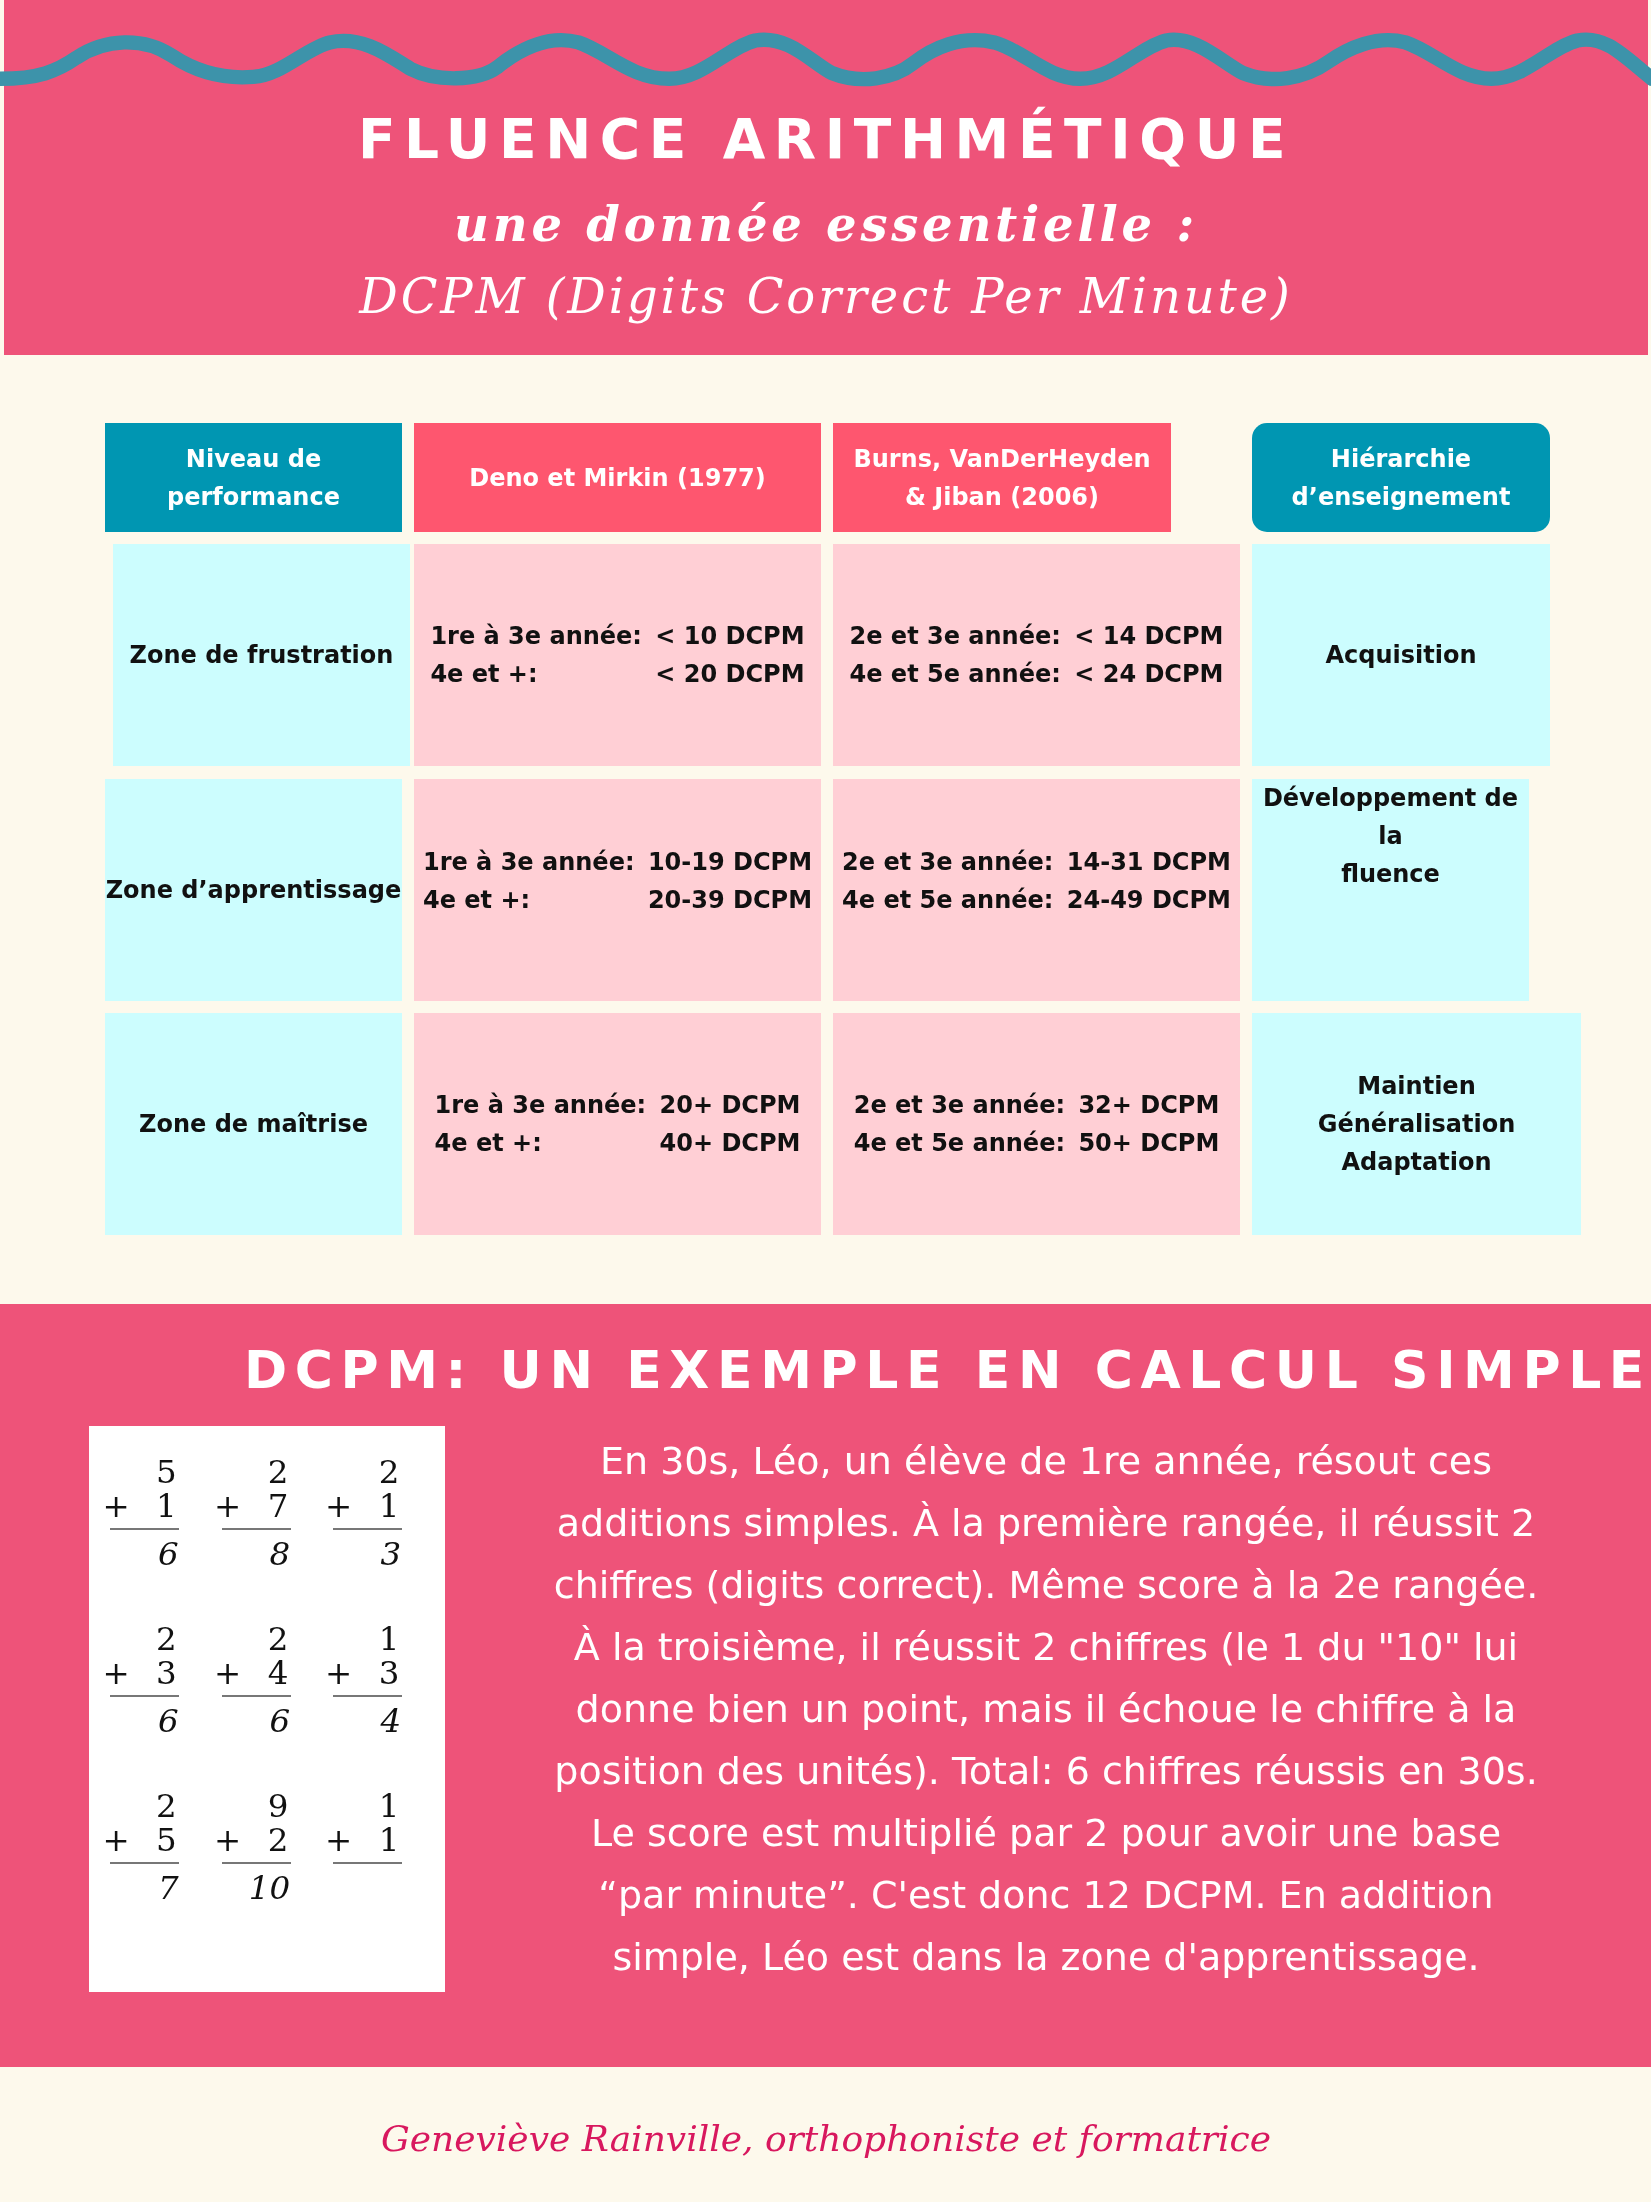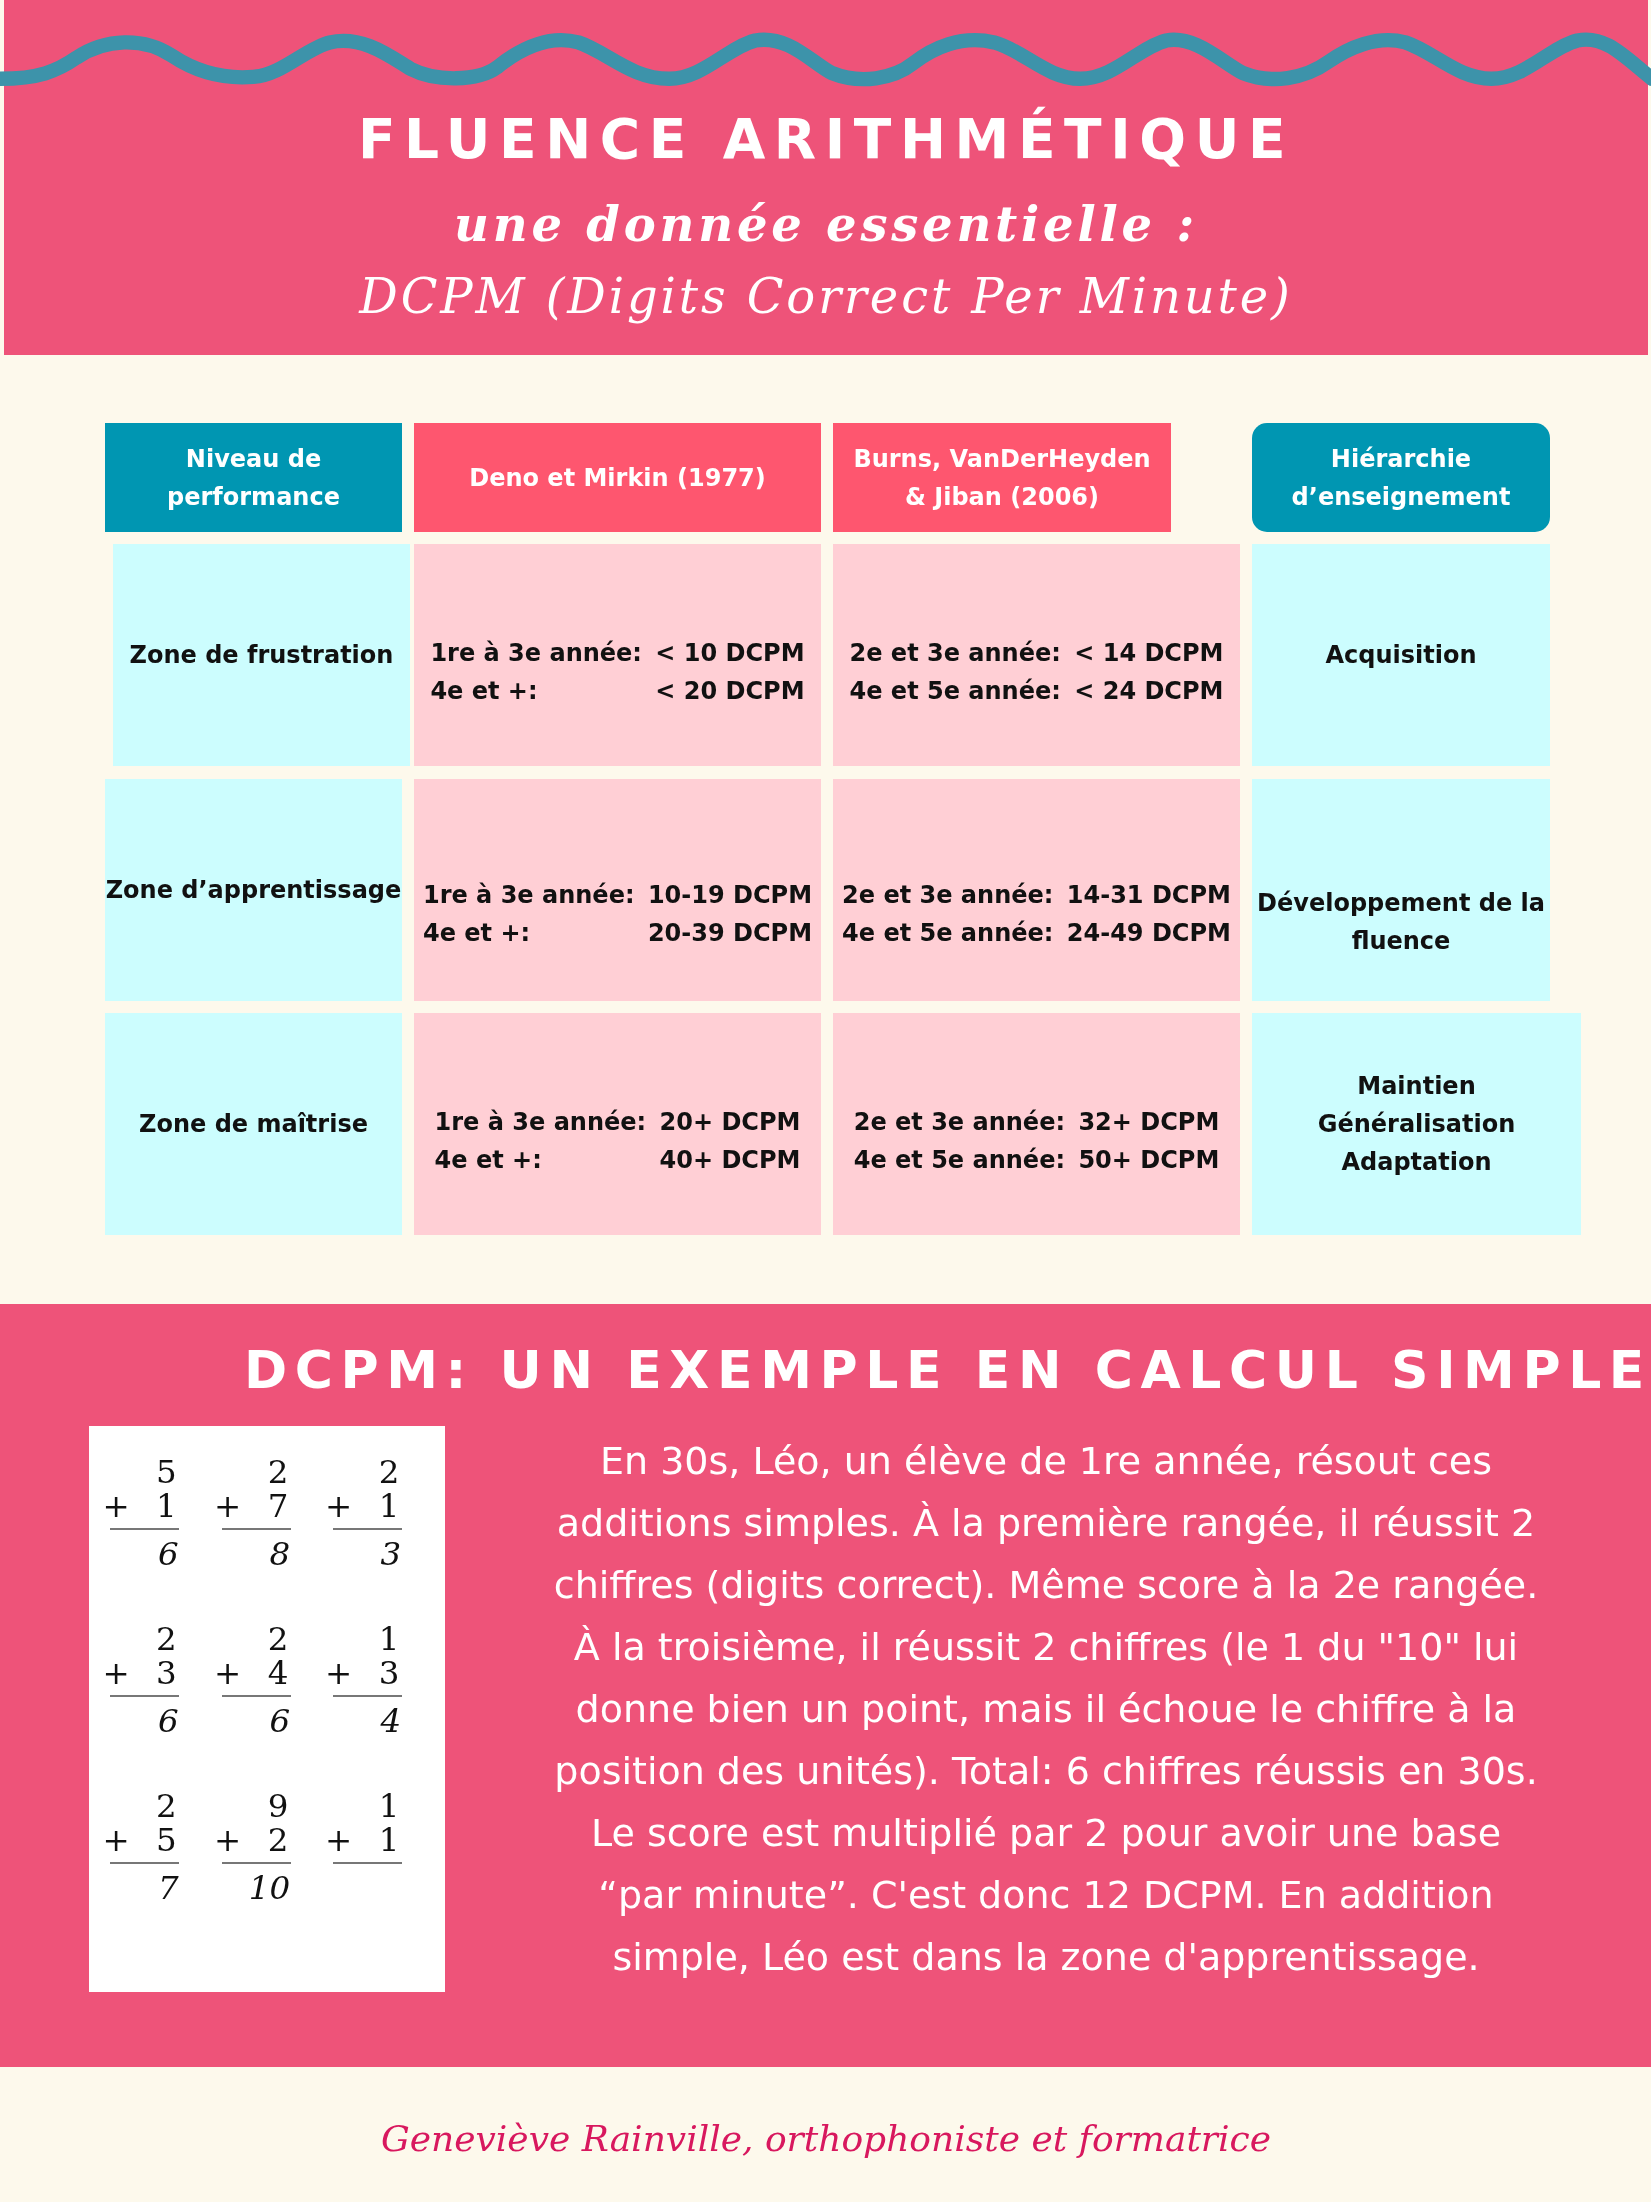--- a/index.html
+++ b/index.html
@@ -34,21 +34,21 @@
   .cell {
     position: absolute; display: flex; align-items: center; justify-content: center;
     text-align: center; font-family: "DejaVu Sans", sans-serif; font-weight: bold;
   }
   .cell.th { font-size: 24px; color: #fff; line-height: 38px; }
   .cell.th.teal { background: #0096b2; }
   .cell.th.red { background: #fe566f; }
   .cell.td { font-size: 24px; color: #111; line-height: 38px; }
   .cell.td.cyan { background: #ccfdfe; }
   .cell.td.pink { background: #ffcfd5; }
-  .grade-block { display: inline-block; text-align: right; margin-top: 33px; }
+  .grade-block { display: inline-block; text-align: right; }
   .grade-line { display: flex; justify-content: space-between; gap: 13.4px; white-space: nowrap; }
   .col-center { display: flex; flex-direction: column; align-items: center; }
 
   .bottom-band {
     position: absolute; left: 0; top: 1304px; width: 1652px; height: 763px;
     background: #ee5379;
   }
   .bottom-title {
     position: absolute; left: 0; top: 1340px; width: 100%; text-align: right;
     color: #fff; font-family: "DejaVu Sans", sans-serif; font-weight: bold;
@@ -167,21 +167,21 @@
       <div class="grade-line">
           <span>2e et 3e année:</span>
           <span>14-31 DCPM</span>
         </div>
       <div class="grade-line">
           <span>4e et 5e année:</span>
           <span>24-49 DCPM</span>
         </div>
     </div>
   </div>
-  <div class="cell td cyan" style="left:1147px;top:356px;width:298px;height:222px;align-items:center;padding-top:64px;">
+  <div class="cell td cyan" style="left:1147px;top:356px;width:277px;height:222px;align-items:flex-start;">
     <div class="col-center">
       <span>Développement de la</span>
       <span>fluence</span>
     </div>
   </div>
 
   <div class="cell td cyan" style="left:0;top:590px;width:297px;height:222px;">
     <span>Zone de maîtrise</span>
   </div>
   <div class="cell td pink" style="left:309px;top:590px;width:407px;height:222px;">

